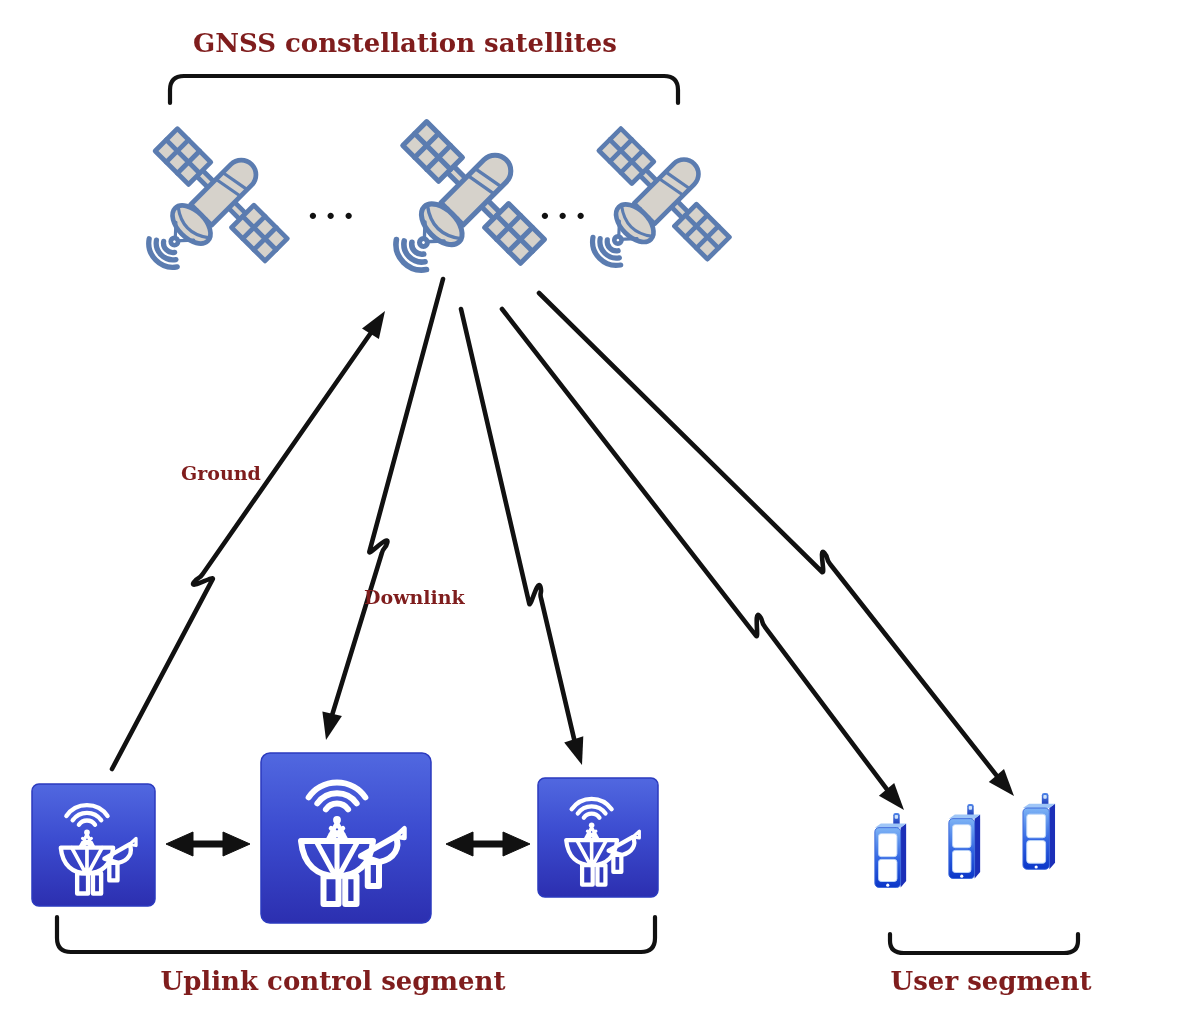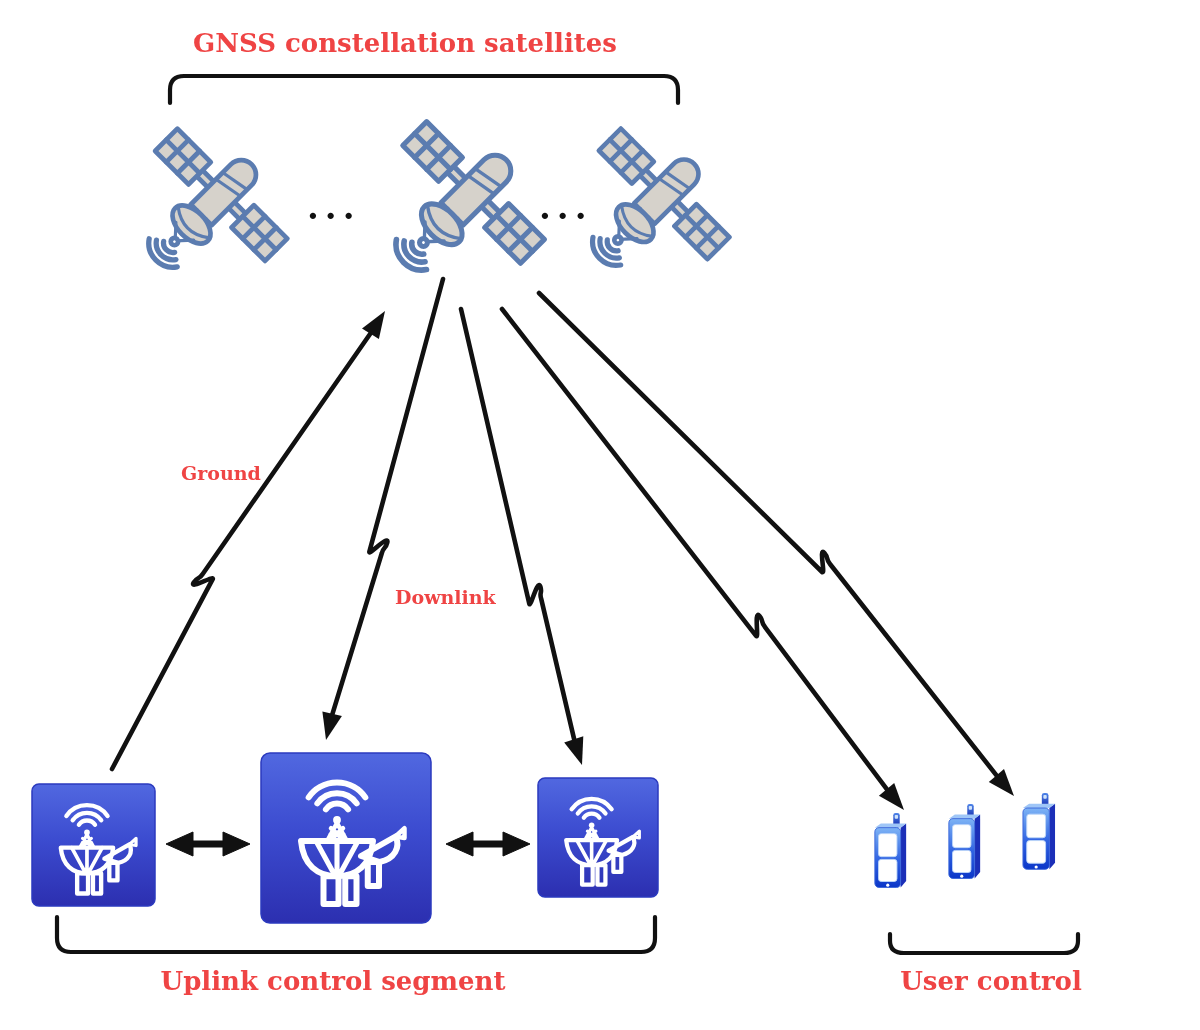--- a/index.html
+++ b/index.html
@@ -1,19 +1,19 @@
 <!DOCTYPE html>
 <html><head>
 <meta charset="utf-8">
 <style>
   html,body{margin:0;padding:0;background:#ffffff;}
   #stage{position:relative;width:1200px;height:1030px;background:#ffffff;overflow:hidden;
          font-family:"DejaVu Serif","Liberation Serif",serif;}
   #gfx{position:absolute;left:0;top:0;}
-  .lbl{position:absolute;font-weight:700;color:#ef4444;white-space:nowrap;}
+  .lbl{position:absolute;font-weight:700;color:#7f1d1d;white-space:nowrap;}
   .lbl-title{font-size:26px;transform:translateX(-50%);}
   .lbl-segment{font-size:26px;transform:translateX(-50%);}
   .lbl-link{font-size:19px;}
   .ellipsis{position:absolute;font-weight:700;color:#111;font-size:34px;letter-spacing:6px;line-height:34px;}
 </style>
 </head>
 <body>
 
 <div id="stage">
 
@@ -157,17 +157,17 @@
     <use href="#device" x="872" y="812" width="37" height="81"></use>
     <use href="#device" x="946" y="803" width="37" height="81"></use>
     <use href="#device" x="1020" y="792" width="38" height="83"></use>
   </g>
 </svg>
 
 <div class="lbl lbl-title" style="left:405px; top:28px;">GNSS constellation satellites</div>
 <div class="ellipsis" style="left:307px; top:190px;">...</div>
 <div class="ellipsis" style="left:539px; top:190px;">...</div>
 <div class="lbl lbl-link" style="left:181px; top:462px;">Ground</div>
-<div class="lbl lbl-link" style="left:364px; top:586px;margin-left:31px;">Downlink</div>
+<div class="lbl lbl-link" style="left:364px; top:586px;">Downlink</div>
 <div class="lbl lbl-segment" style="left:333px; top:966px;">Uplink control segment</div>
-<div class="lbl lbl-segment" style="left:991px; top:966px;">User control</div>
+<div class="lbl lbl-segment" style="left:991px; top:966px;">User segment</div>
 
 </div>
 
 </body></html>

